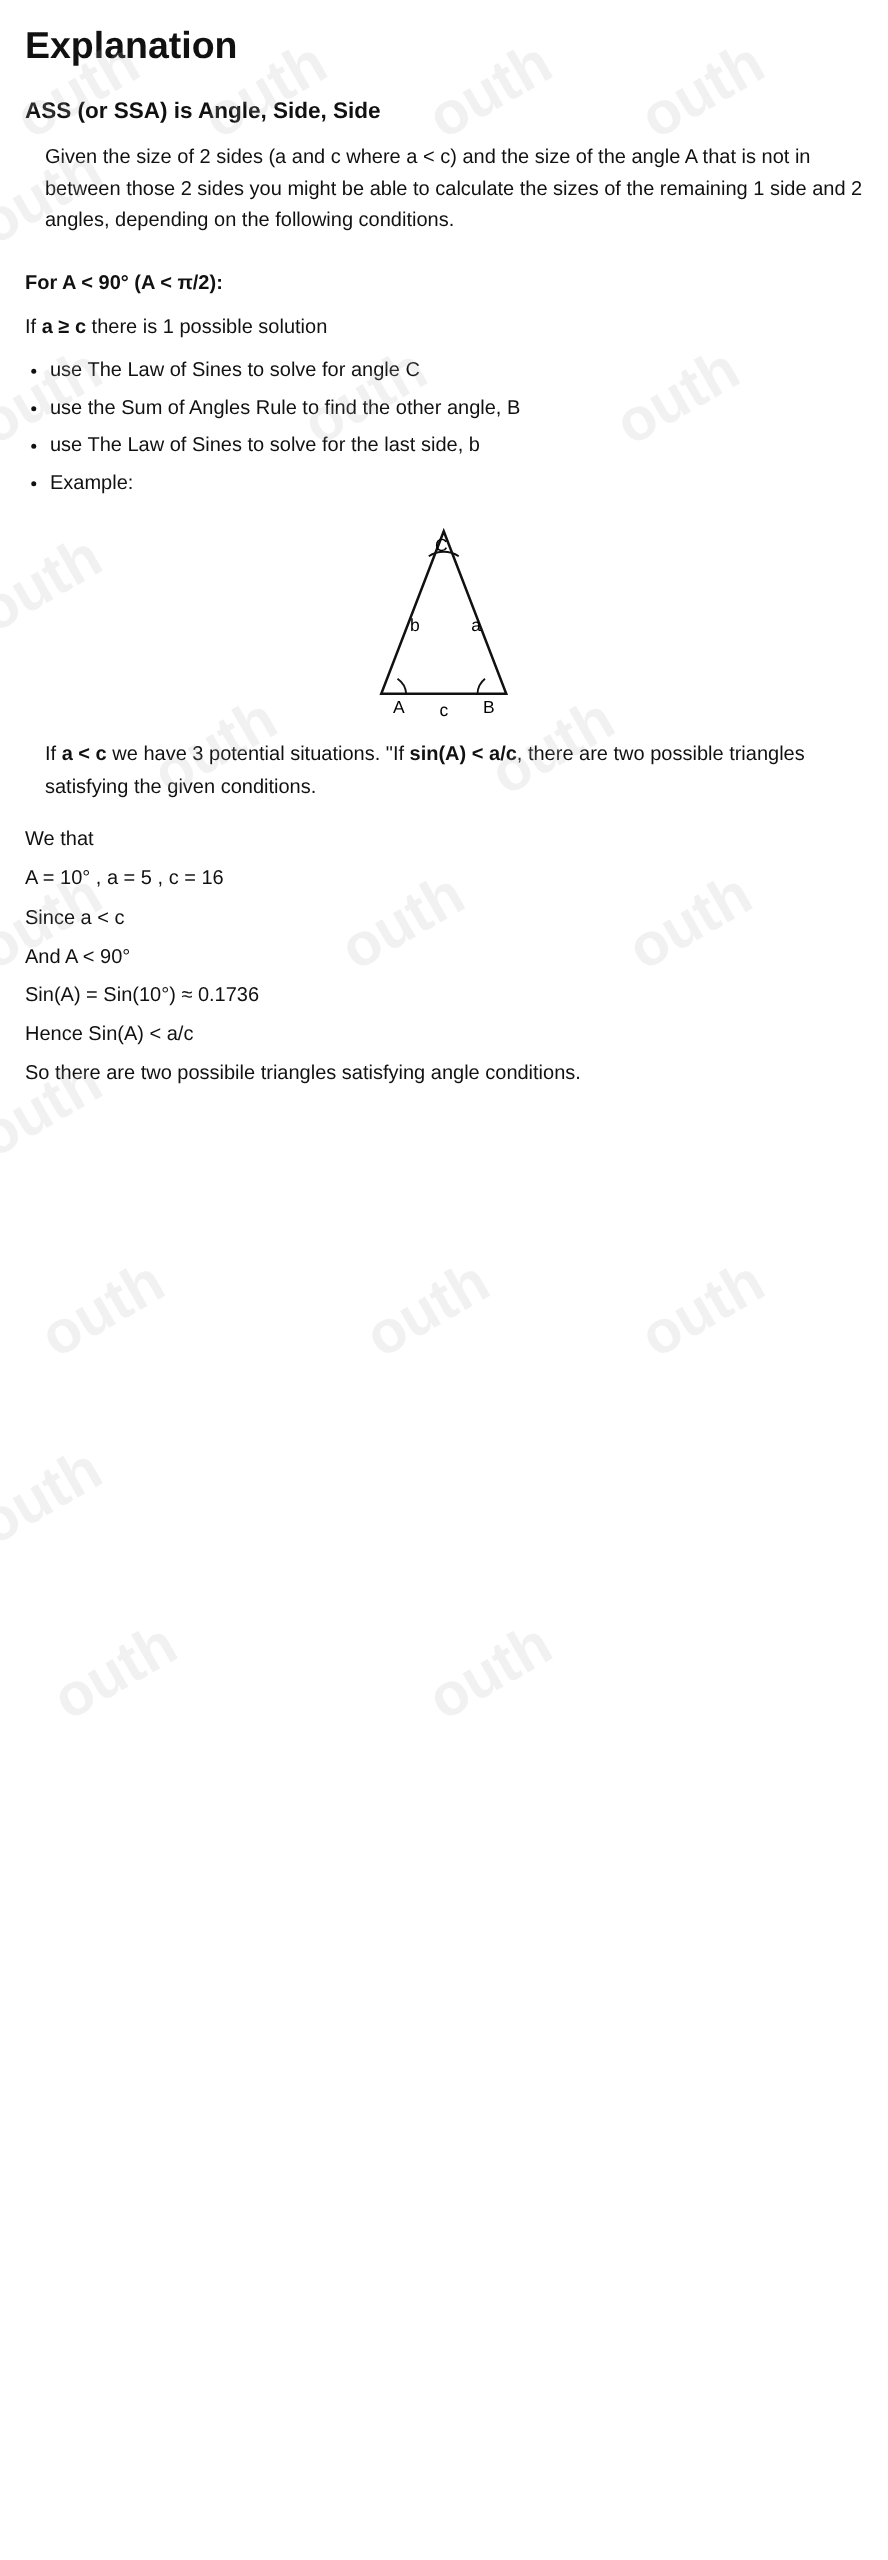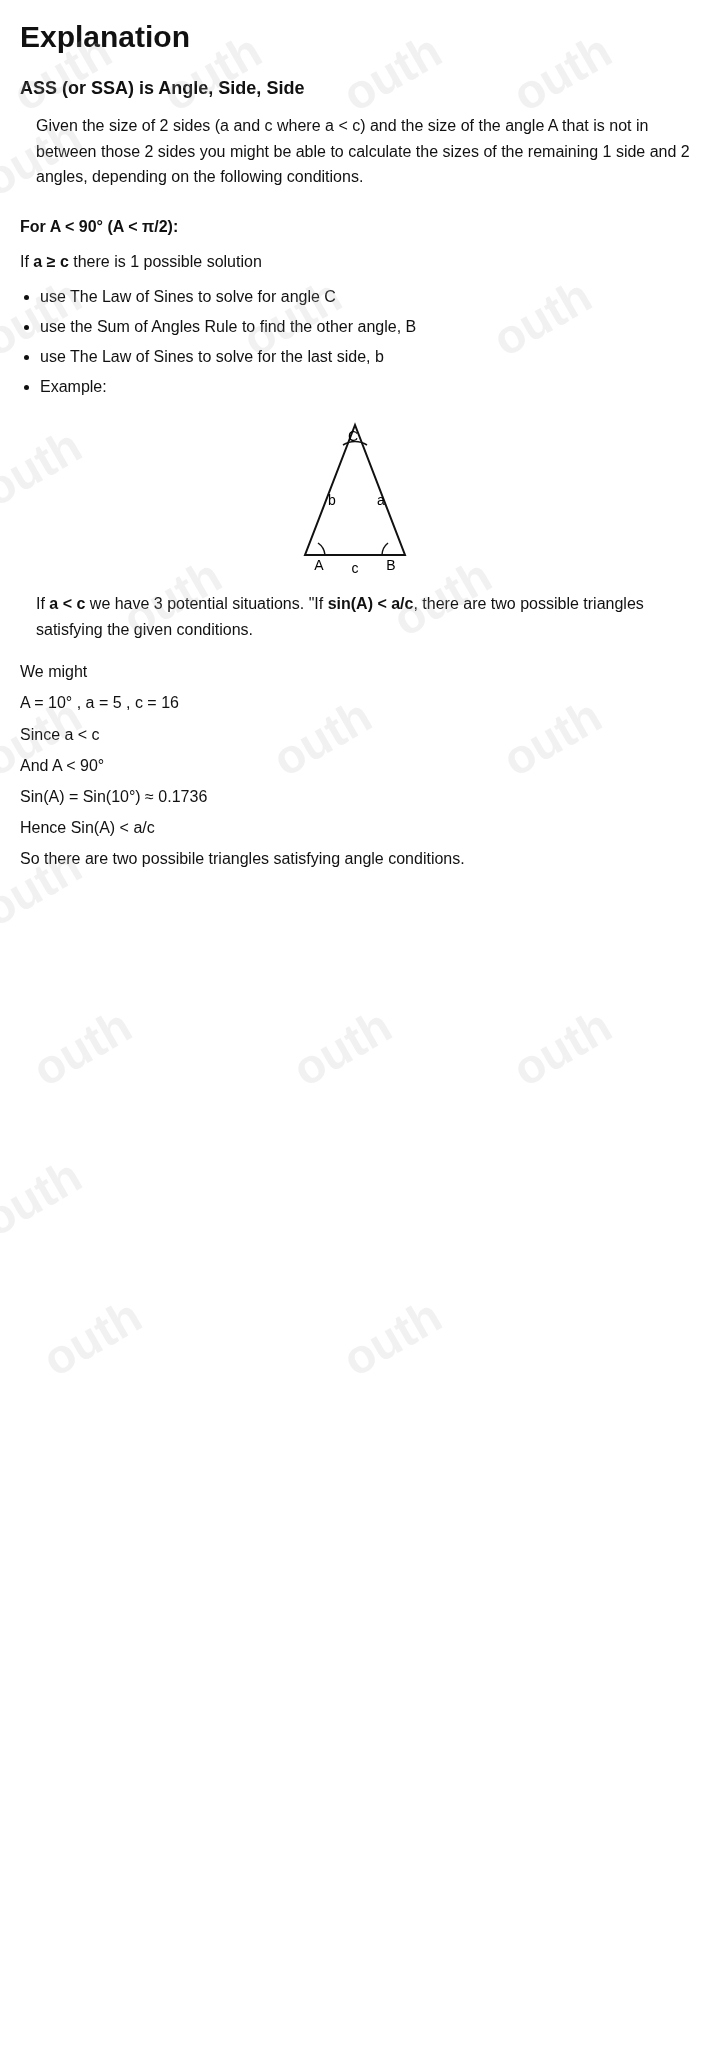--- a/index.html
+++ b/index.html
@@ -200,20 +200,20 @@
   </div>
 
   <div class="info-block">
     <p>
       <span>If </span><b>a &lt; c</b><span> we have 3 potential situations.  "If </span><b>sin(A) &lt; a/c</b><span>, there are two possible triangles satisfying the given conditions.</span>
     </p>
   </div>
 </div>
 
 <div class="data-lines">
-  <p>We might</p>
+  <p>We that</p>
   <p>A = 10° , a = 5 , c = 16</p>
   <p>Since a &lt; c</p>
   <p>And A &lt; 90°</p>
   <p>Sin(A) = Sin(10°) ≈ 0.1736</p>
   <p>Hence Sin(A) &lt; a/c</p>
   <p>So there are two possibile triangles satisfying angle conditions.</p>
 </div>
 
 </body></html>

